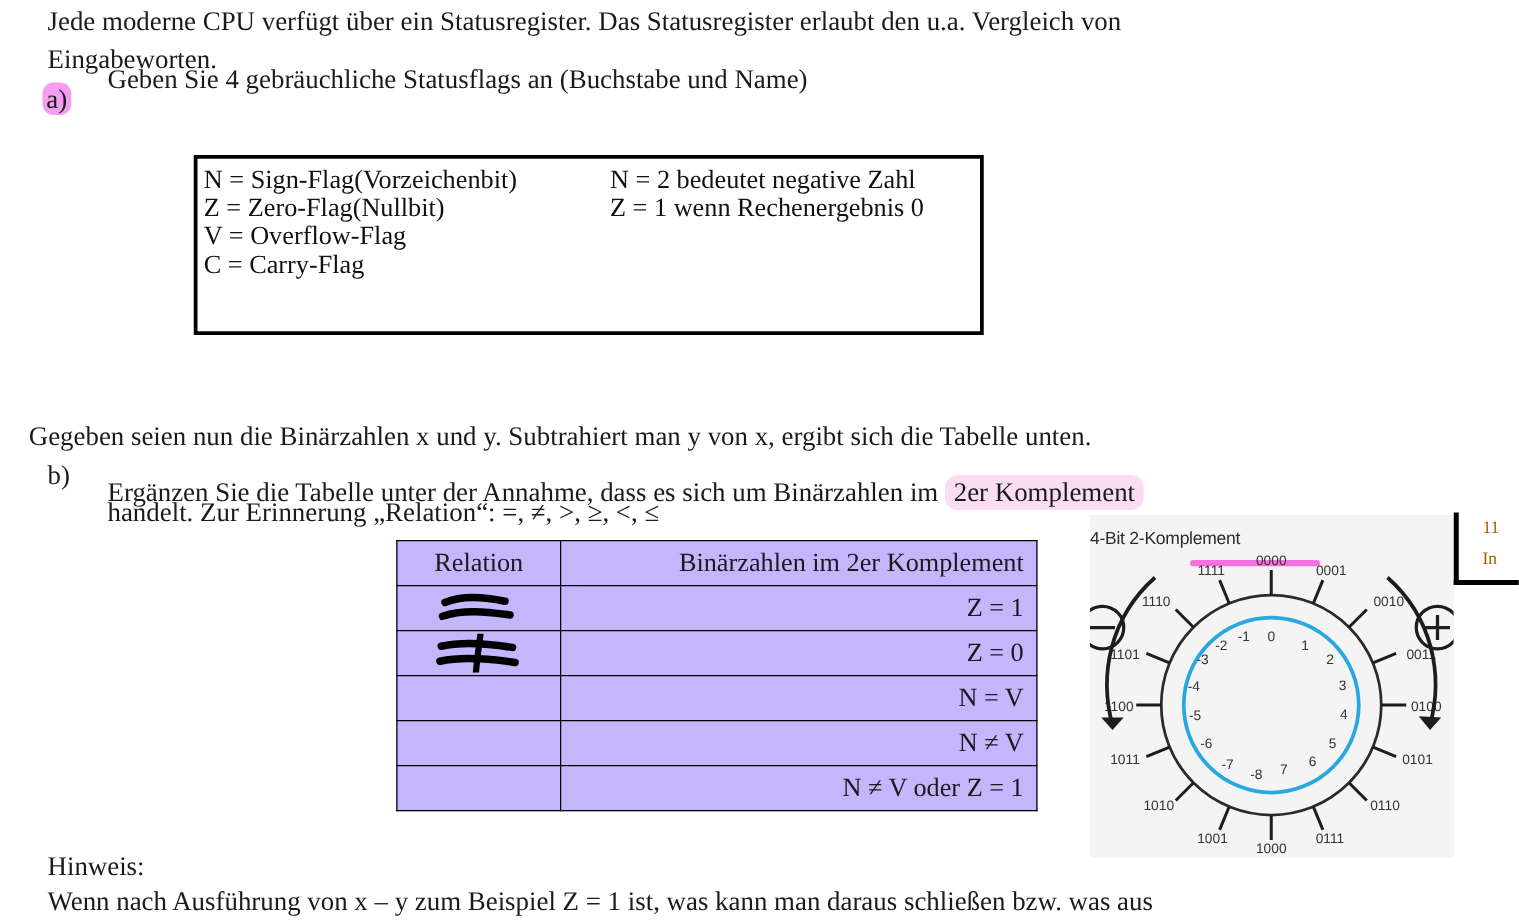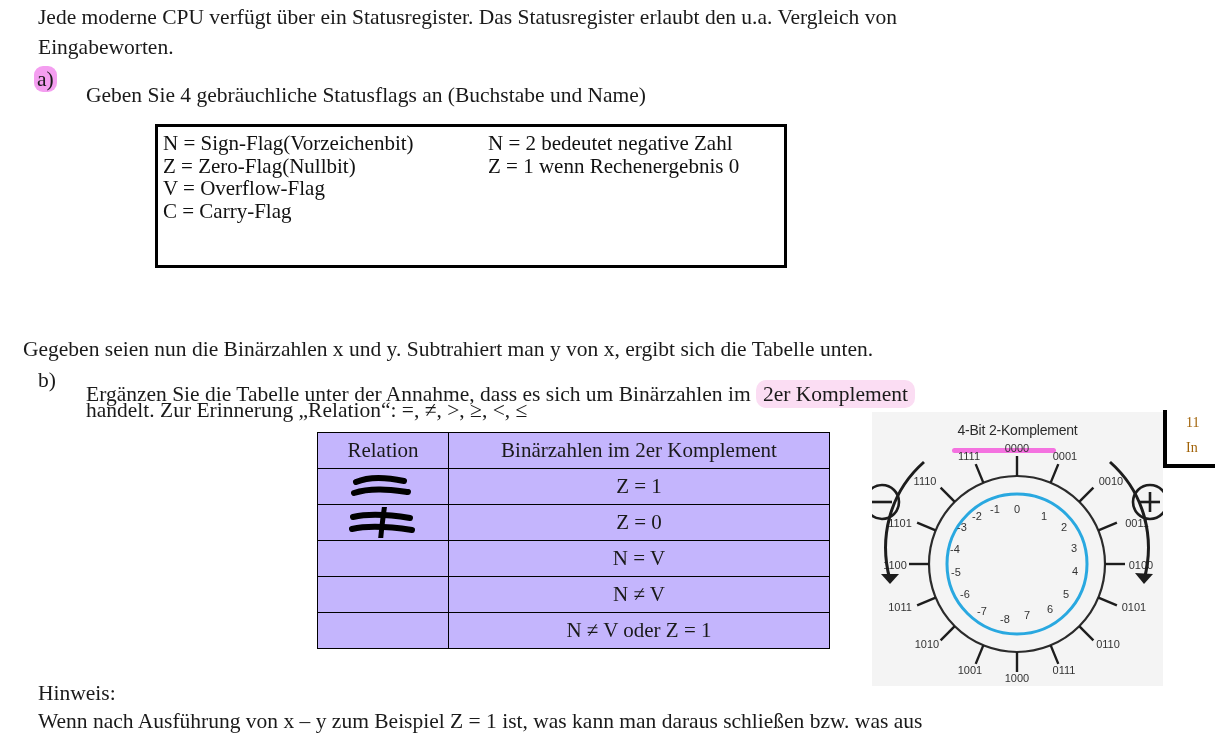--- a/index.html
+++ b/index.html
@@ -33,21 +33,21 @@
     background: #fbddf3;
     border-radius: 10px;
     padding: 2px 7px;
   }
 
   
   #intro-line1 { left: 38px; top: 2px; width: 1120px; }
   #intro-line2 { left: 38px; top: 32px; }
 
   #item-a-marker { left: 34px; top: 64px; }
-  #item-a-text   { left: 86px; top: 80px; text-align: center; }
+  #item-a-text   { left: 86px; top: 48px; text-align: center; }
 
   
   #flags-box {
     position: absolute;
     left: 155px;
     top: 124px;
     width: 632px;
     height: 144px;
     border: 3px solid #000000;
     box-sizing: border-box;
@@ -75,21 +75,21 @@
     border-collapse: collapse;
     font-size: 21px;
     color: #1a1a1a;
     background: #c4b5fd;
   }
   #relation-table td, #relation-table th {
     border: 1.5px solid #000000;
     padding: 2px 10px;
     height: 31px;
     font-weight: normal;
-    text-align: center;
+    text-align: right;
     vertical-align: middle;
   }
   #relation-table .col-rel   { width: 110px; text-align: center; }
   #relation-table .col-bin   { width: 360px; }
 
   
   .hand-glyph {
     display: block;
     width: 100%;
     height: 100%;
@@ -102,21 +102,20 @@
     top: 412px;
     width: 291px;
     height: 274px;
     background: #f4f4f4;
     overflow: hidden;
   }
   #wheel-title {
     position: absolute;
     left: 0; right: 0;
     top: 10px;
-    text-align: center;
     font-family: "Liberation Sans", sans-serif;
     font-size: 14px;
     color: #2b2b2b;
     letter-spacing: -0.2px;
   }
   #wheel-underline {
     position: absolute;
     left: 80px;
     top: 36px;
     width: 104px;

